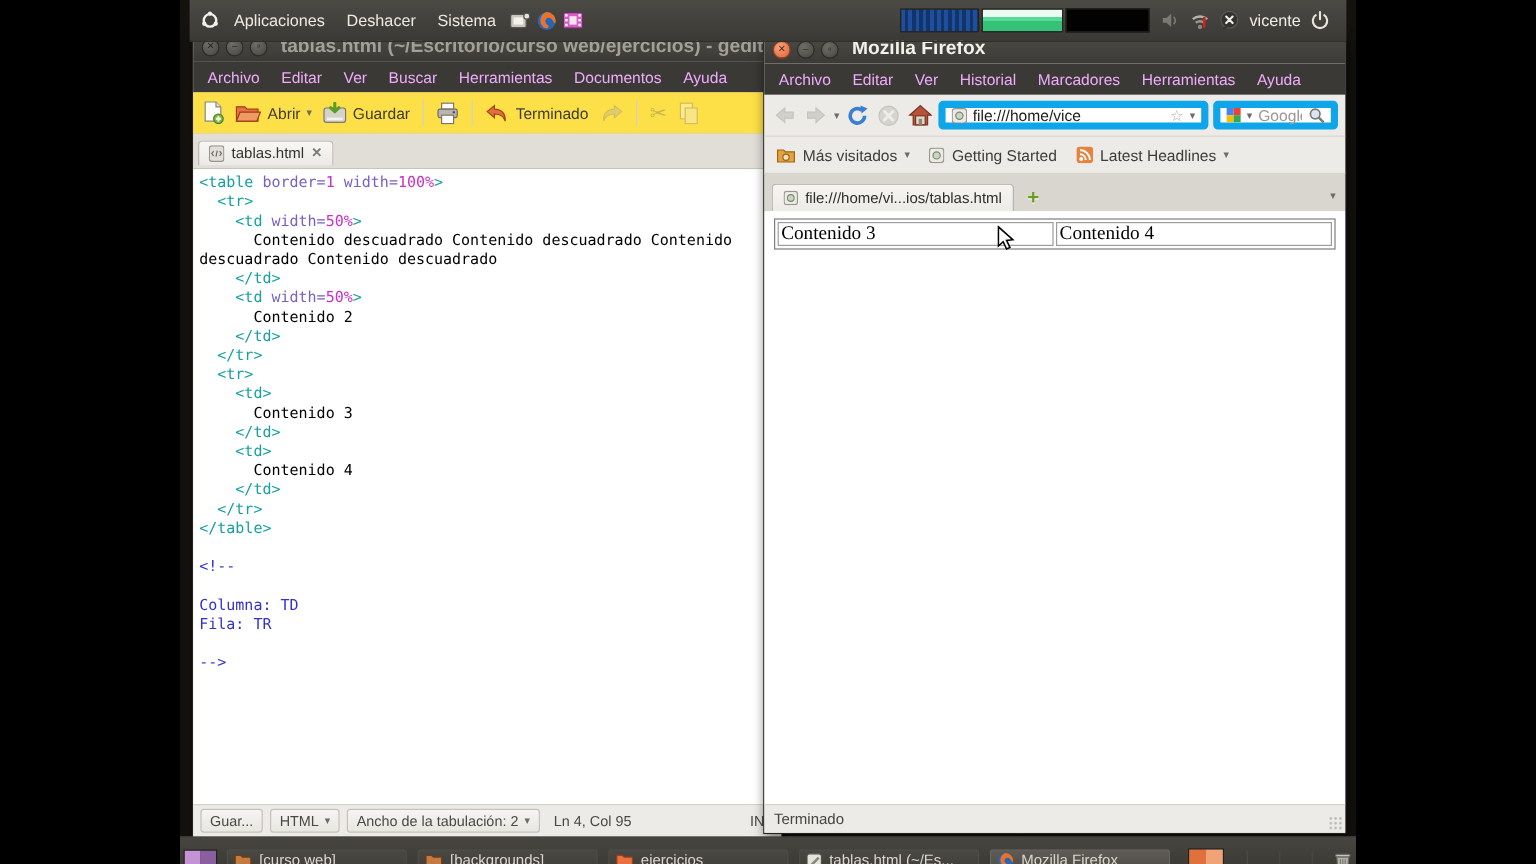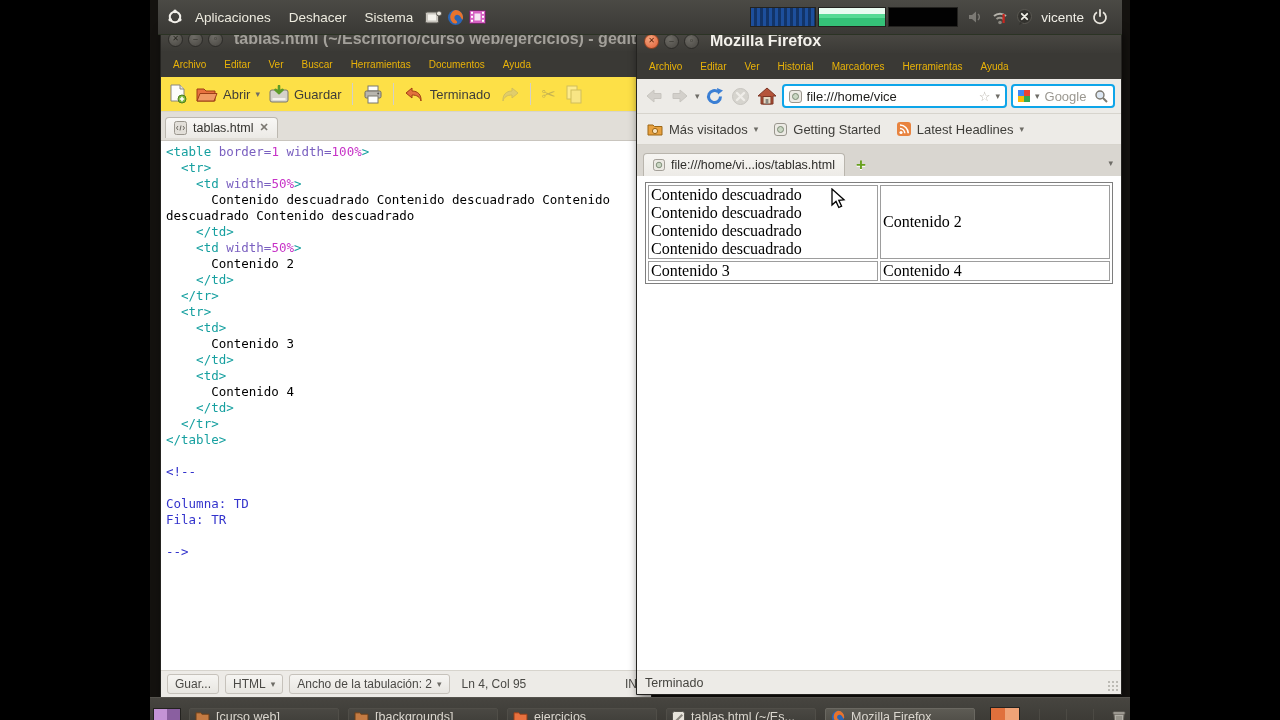--- a/index.html
+++ b/index.html
@@ -27,21 +27,21 @@
        background:#edebe7;box-shadow:2px 3px 10px rgba(0,0,0,.55);display:flex;flex-direction:column;}
   .titlebar{height:24px;flex:0 0 24px;background:linear-gradient(#4d4b46,#3b3a36);
        border-radius:6px 6px 0 0;display:flex;align-items:center;padding:0 7px;gap:5px;}
   .wbtn{width:15px;height:15px;border-radius:50%;box-sizing:border-box;border:1px solid #2c2b28;
        background:radial-gradient(circle at 35% 30%,#6e6c66,#484641);
        display:flex;align-items:center;justify-content:center;font-size:8px;line-height:1;color:#26251f;}
   .wbtn.orange{background:radial-gradient(circle at 35% 30%,#f5a57d,#df5f38);border-color:#93411f;color:#571e08;}
   .title-text{font-size:16px;font-weight:bold;margin-left:6px;white-space:nowrap;}
   .t-inactive{color:#a3a09a;} .t-active{color:#f4f2ec;}
   .menubar{height:26px;flex:0 0 26px;background:#3a3935;display:flex;align-items:center;padding:0 3px;}
-  .mi{color:#eab308;font-size:10px;padding:3px 9px;white-space:nowrap;}
+  .mi{color:#f0abfc;font-size:13px;padding:3px 9px;white-space:nowrap;}
   .toolbar{height:34px;flex:0 0 34px;background:#fde047;display:flex;align-items:center;
        padding:0 5px;gap:3px;border-bottom:1px solid #d7d4cd;}
   .tbtn{display:flex;align-items:center;gap:5px;font-size:13px;color:#3e3d39;padding:2px 3px;white-space:nowrap;}
   .sep{width:1px;height:22px;background:#d3d0c9;margin:0 4px;flex:0 0 1px;}
   .caret{font-size:9px;color:#6e6c66;}
   .dim{opacity:.38;}
 
   
   #gedit{left:160px;top:26px;width:492px;height:672px;z-index:1;}
   .gtabbar{height:26px;flex:0 0 26px;background:#e1ded8;display:flex;align-items:center;padding:2px 4px 0;border-bottom:1px solid #c9c5be;}
@@ -55,21 +55,21 @@
   .gstatus{height:26px;flex:0 0 26px;background:#edebe7;border-top:1px solid #d7d4cd;display:flex;
        align-items:center;gap:6px;padding:0 6px;font-size:12px;color:#4a4945;position:relative;}
   .gs-box{border:1px solid #c6c2bb;border-radius:3px;background:linear-gradient(#f6f5f2,#e8e6e1);
        padding:2px 7px;display:flex;align-items:center;gap:5px;white-space:nowrap;}
   .gs-ins{position:absolute;right:6px;}
 
   
   #firefox{left:636px;top:28px;width:486px;height:667px;z-index:3;}
   .navbar{height:34px;flex:0 0 34px;background:#edebe7;display:flex;align-items:center;padding:0 6px;gap:4px;border-bottom:1px solid #d7d4cd;}
   .navbtn{width:22px;height:22px;display:flex;align-items:center;justify-content:center;flex:0 0 auto;}
-  .field{background:#fff;border:2px solid #0ea5e9;border-radius:4px;height:24px;display:flex;
+  .field{background:#fff;border:6px solid #0ea5e9;border-radius:4px;height:24px;display:flex;
        align-items:center;padding:0 5px;gap:5px;box-sizing:border-box;font-size:13px;color:#1d1d1b;}
   .urlfield{flex:1;min-width:0;}
   .searchfield{width:104px;flex:0 0 104px;color:#9b9891;}
   .url-text{flex:1;white-space:nowrap;overflow:hidden;}
   .star{color:#b9b5ad;font-size:13px;}
   .bookmarksbar{height:30px;flex:0 0 30px;background:#edebe7;display:flex;align-items:center;gap:16px;
        padding:0 10px;font-size:13px;color:#3e3d39;border-bottom:1px solid #d7d4cd;}
   .bm{display:flex;align-items:center;gap:6px;white-space:nowrap;}
   .ftabbar{height:28px;flex:0 0 28px;background:#d9d6d0;display:flex;align-items:flex-end;padding:3px 6px 0;position:relative;}
   .ftab{background:linear-gradient(#f6f5f2,#edebe7);border:1px solid #b9b5ad;border-bottom:none;border-radius:4px 4px 0 0;
@@ -411,29 +411,20 @@
           </svg>
       </span>
       <span class="lbl">file:///home/vi...ios/tablas.html</span>
     </span>
     <span class="newtab">+</span>
     <span class="caret tab-listcaret">▾</span>
   </div>
   <div class="content">
     <table class="page-table">
       <tbody>
-          <tr>
-        <td>
-          <span class="cellline">Contenido descuadrado</span>
-          <span class="cellline">Contenido descuadrado</span>
-          <span class="cellline">Contenido descuadrado</span>
-          <span class="cellline">Contenido descuadrado</span>
-        </td>
-        <td>Contenido 2</td>
-      </tr>
       <tr>
         <td>Contenido 3</td>
         <td>Contenido 4</td>
       </tr>
     </tbody>
       </table>
     <span class="cursor-arrow">
       <svg width="16" height="22" viewBox="0 0 16 22">
           <path d="M1 1 L1 17 L5 13.4 L7.8 19.5 L10.6 18.2 L7.8 12.3 L13 11.8 Z" fill="#fff" stroke="#000" stroke-width="1.3"></path>
         </svg>

